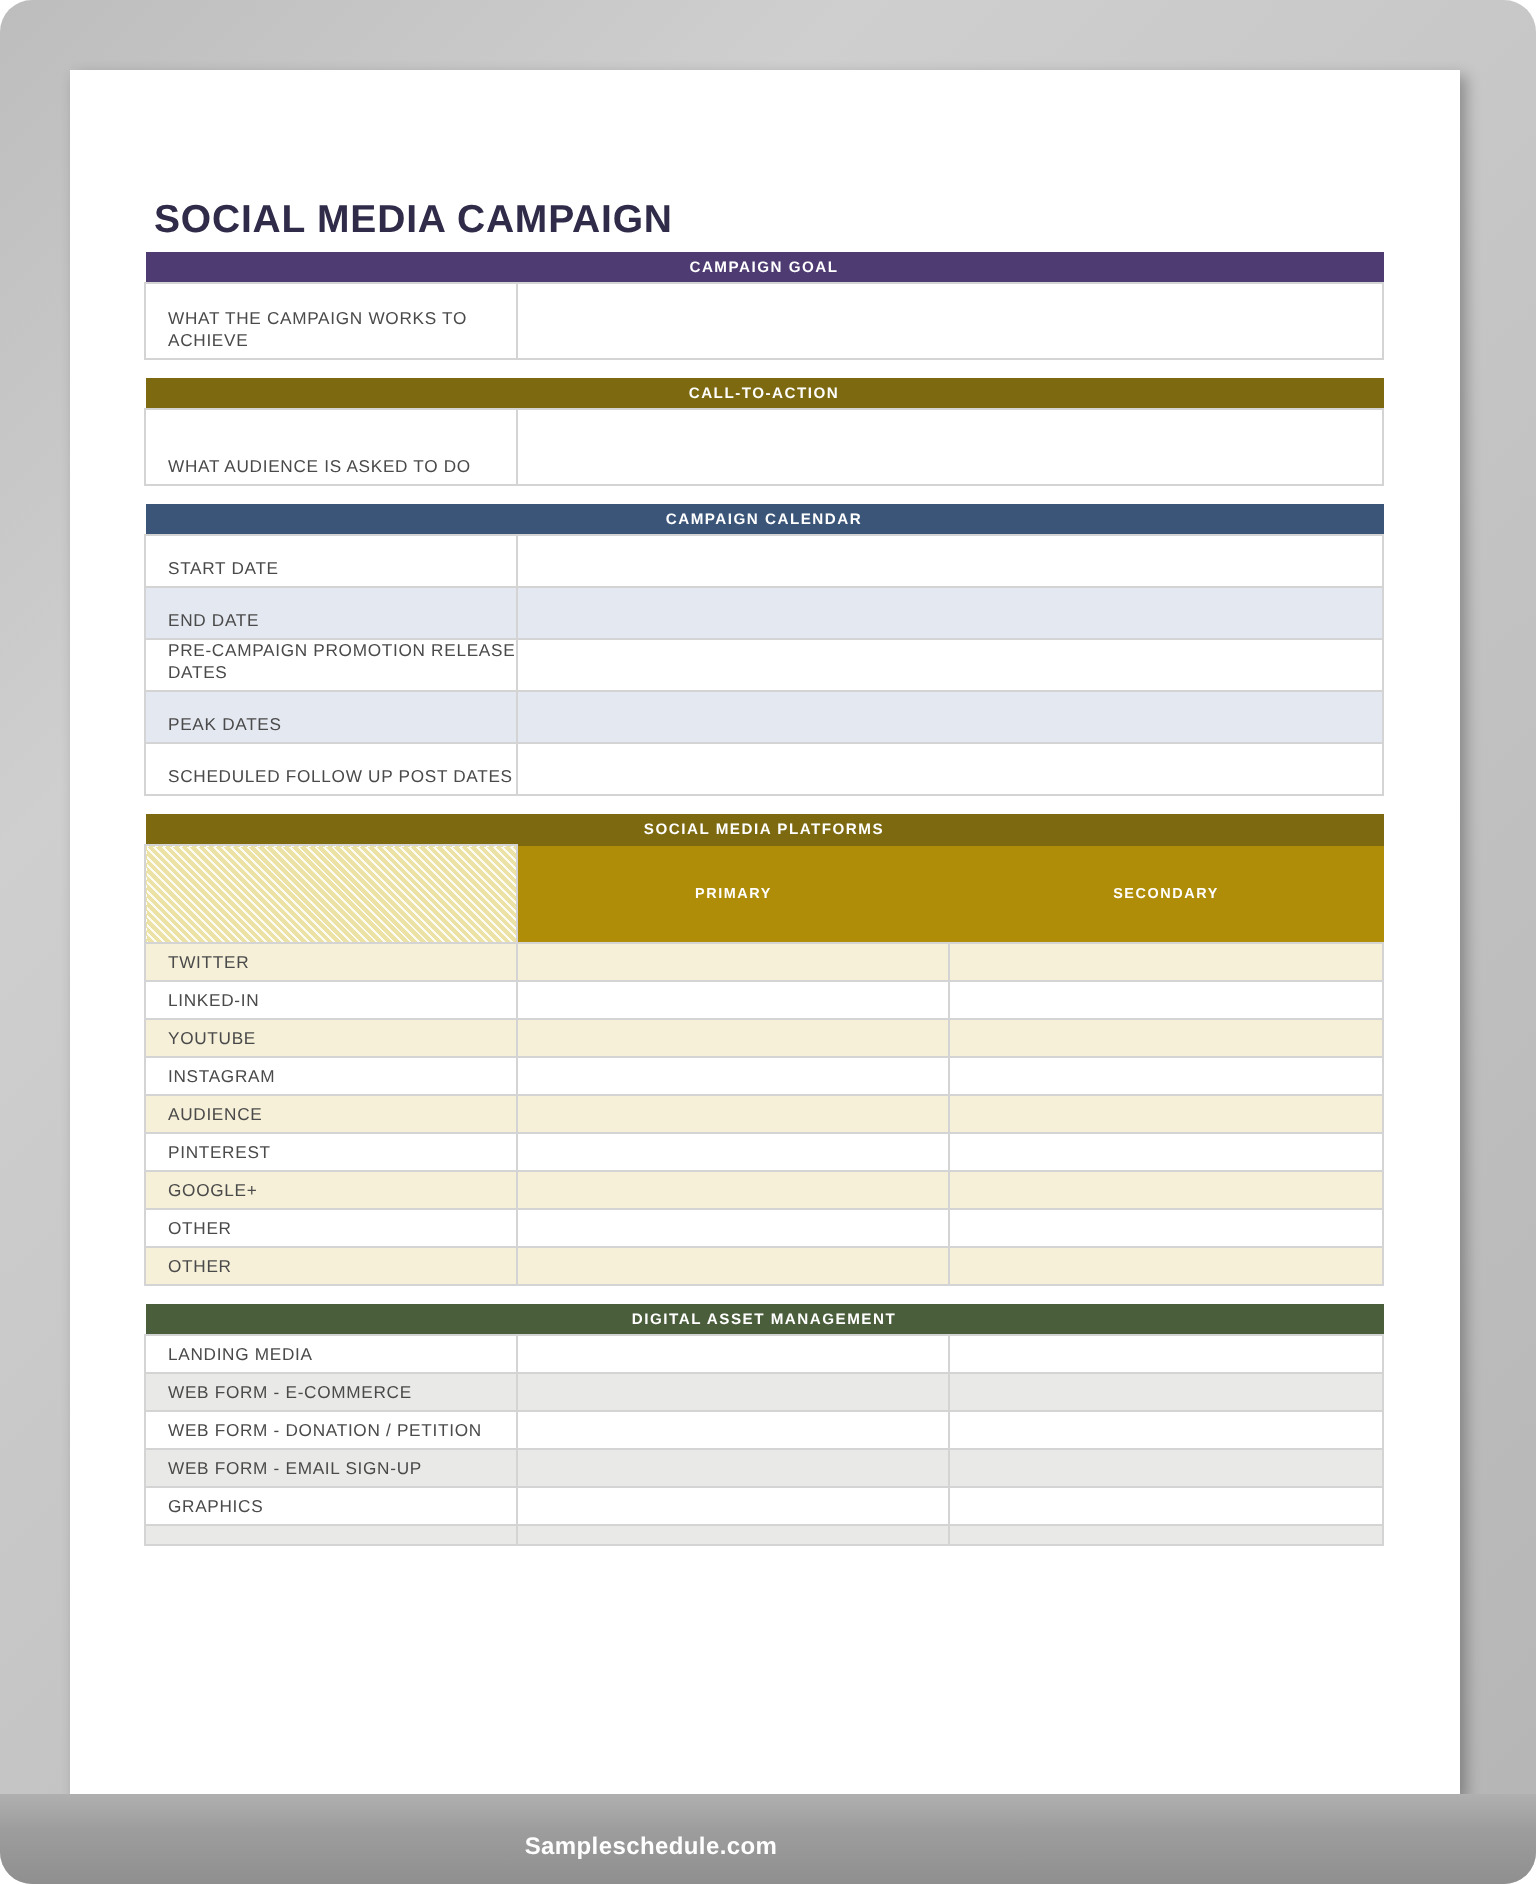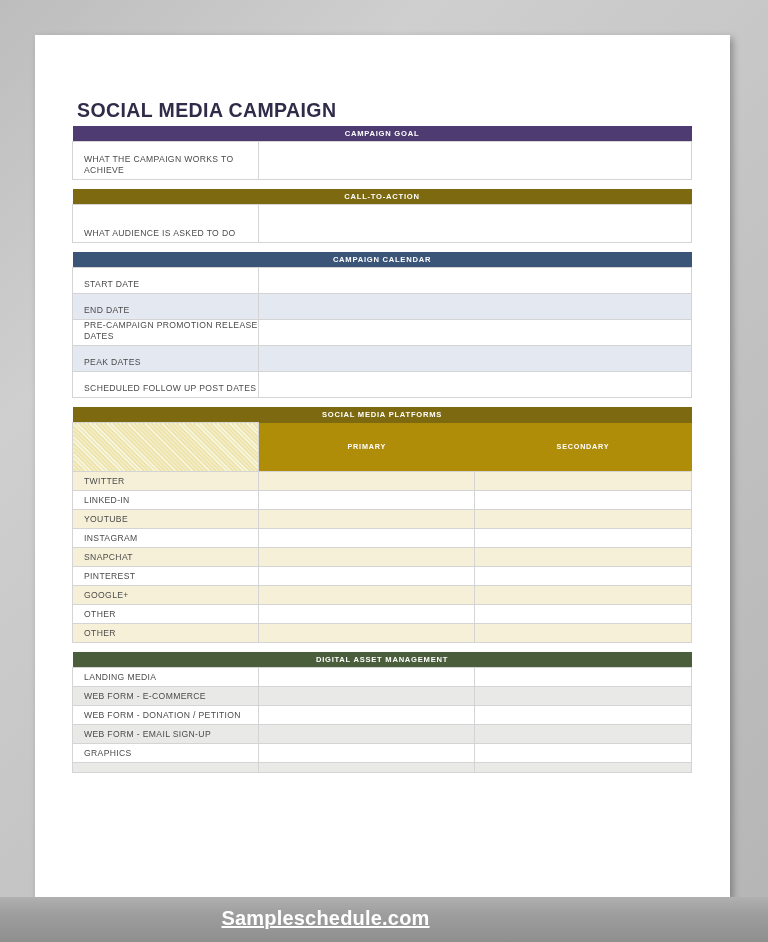--- a/index.html
+++ b/index.html
@@ -10,20 +10,21 @@
     overflow: hidden;
     font-family: "Liberation Sans", sans-serif;
   }
 
   #screen {
     position: relative;
     width: 768px;
     height: 942px;
     background: linear-gradient(135deg, #bdbdbd 0%, #cfcfcf 25%, #c4c4c4 55%, #b5b5b5 100%);
     overflow: hidden;
+    border-radius: 16px;
   }
 
   
   #page {
     position: absolute;
     left: 35px;
     top: 35px;
     width: 695px;
     height: 863px;
     background: #ffffff;
@@ -149,25 +150,24 @@
     height: 45px;
     background: linear-gradient(to bottom, #b0b0b0 0%, #9d9d9d 40%, #8f8f8f 100%);
   }
   #watermark-text {
     position: absolute;
     left: 0;
     bottom: 12px;
     width: 651px;
     text-align: center;
     color: #ffffff;
-    font-size: 20px;
+    font-size: 12px;
     font-weight: bold;
     letter-spacing: 0.2px;
     font-family: "Liberation Sans", sans-serif;
-    text-decoration: underline;
   }
 </style>
 </head>
 <body>
 
 <div id="screen">
 
   <div id="page">
 
     <div id="doc-title">SOCIAL MEDIA CAMPAIGN</div>
@@ -298,21 +298,21 @@
             <td class="lbl">YOUTUBE</td>
             <td class="val"></td>
             <td class="val"></td>
           </tr>
           <tr class="h-sm r-white">
             <td class="lbl">INSTAGRAM</td>
             <td class="val"></td>
             <td class="val"></td>
           </tr>
           <tr class="h-sm r-cream">
-            <td class="lbl">SNAPCHAT</td>
+            <td class="lbl">AUDIENCE</td>
             <td class="val"></td>
             <td class="val"></td>
           </tr>
           <tr class="h-sm r-white">
             <td class="lbl">PINTEREST</td>
             <td class="val"></td>
             <td class="val"></td>
           </tr>
           <tr class="h-sm r-cream">
             <td class="lbl">GOOGLE+</td>

